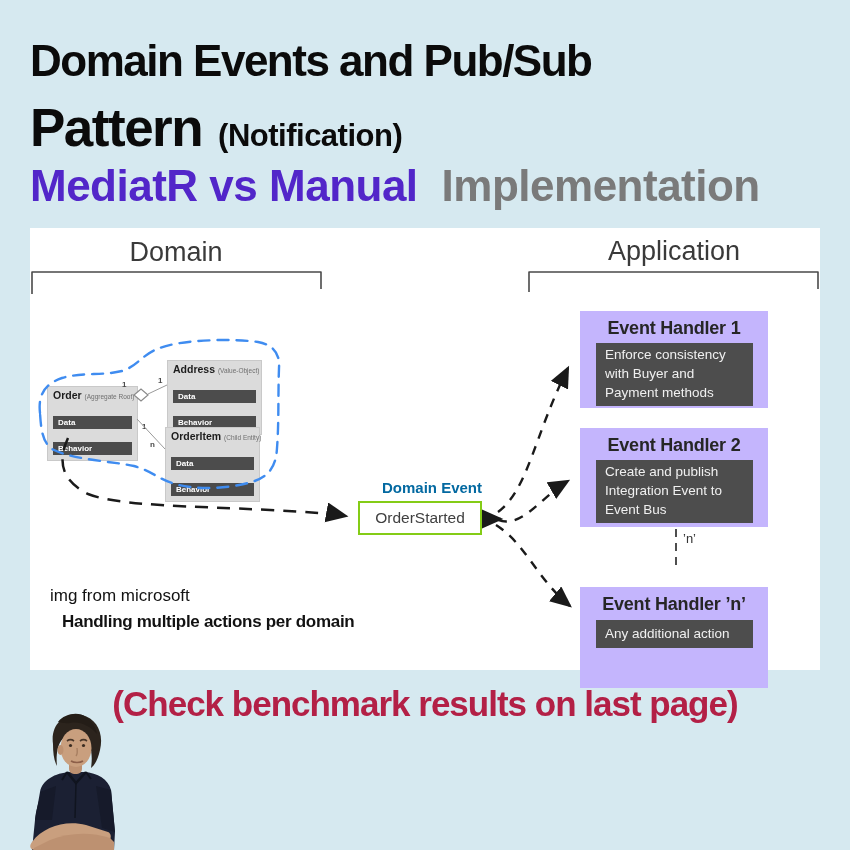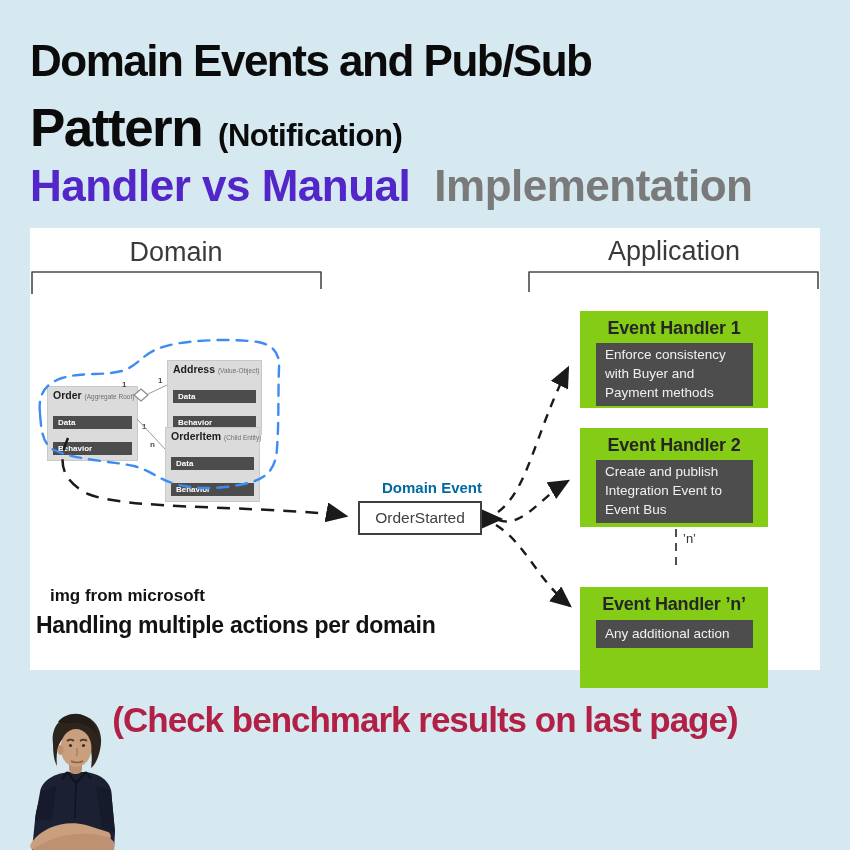--- a/index.html
+++ b/index.html
@@ -40,55 +40,55 @@
   .uml-order     { left:17px;  top:158px; width:91px; }
   .uml-address   { left:137px; top:132px; width:95px; }
   .uml-orderitem { left:135px; top:199px; width:95px; }
 
   .mult { position:absolute; font-size:8px; font-weight:700; color:#4a4a4a; z-index:2; }
 
   
   .de-label { position:absolute; left:328px; top:251px; width:124px; text-align:right;
               font-size:15px; font-weight:800; color:#0369a1; z-index:2; white-space:nowrap; }
   .de-box { position:absolute; left:328px; top:273px; width:124px; height:34px;
-            border:2px solid #404040; background:#ffffff; display:flex; align-items:center;
+            border:2px solid #84cc16; background:#ffffff; display:flex; align-items:center;
             justify-content:center; font-size:15.5px; color:#404040; z-index:2; }
 
   
-  .handler { position:absolute; left:550px; width:188px; background:#84cc16; z-index:1; }
+  .handler { position:absolute; left:550px; width:188px; background:#c4b5fd; z-index:1; }
   .h1 { top:83px;  height:97px; }
   .h2 { top:200px; height:99px; }
   .hn { top:359px; height:101px; }
   .handler .ht { text-align:center; font-size:18px; font-weight:800; color:#262626;
                  margin-top:7px; letter-spacing:-0.2px; white-space:nowrap; }
   .handler .hb { position:absolute; left:16px; right:15px; top:32px; background:#4d4d4d;
                  color:#f0f0f0; font-size:13.5px; line-height:19px; padding:2px 6px 4px 9px;
                  white-space:pre-line; }
   .hn .hb { top:33px; padding-top:4px; padding-bottom:5px; }
 
   .n-label { position:absolute; left:653px; top:303px; font-size:13px; color:#333; z-index:2; }
 
-  .credit  { position:absolute; left:20px; top:358px; font-size:17px; font-weight:700;
+  .credit  { position:absolute; left:20px; top:358px; font-size:17px; font-weight:400;
              color:#121212; z-index:2; }
-  .caption { position:absolute; left:6px; top:384px; font-size:23px; font-weight:800;
+  .caption { position:absolute; left:32px; top:384px; font-size:17px; font-weight:800;
              letter-spacing:-0.3px; color:#121212; z-index:2; }
 
   
-  .note { position:absolute; left:0; top:700px; width:850px; text-align:center;
+  .note { position:absolute; left:0; top:684px; width:850px; text-align:center;
           font-size:35px; font-weight:800; letter-spacing:-1px; color:#b32046; }
   .photo { position:absolute; left:22px; top:708px; width:100px; height:142px; z-index:3; }
 </style>
 </head>
 <body>
 
 <div class="stage">
 
   <div class="title-line1">Domain Events and Pub/Sub</div>
   <div class="title-line2"><span>Pattern</span><span class="title-annot">(Notification)</span></div>
-  <div class="subtitle"><span class="subtitle-hl">Handler vs Manual</span><span class="subtitle-rest">Implementation</span></div>
+  <div class="subtitle"><span class="subtitle-hl">MediatR vs Manual</span><span class="subtitle-rest">Implementation</span></div>
 
   <div class="panel">
 
     <svg class="wires" viewBox="0 0 790 442">
       <defs>
         <marker id="arw" orient="auto" markerWidth="11" markerHeight="10" refX="8" refY="4">
           <path d="M0,0 L9,4 L0,8 Z" fill="#1a1a1a"></path>
         </marker>
       </defs>
 

